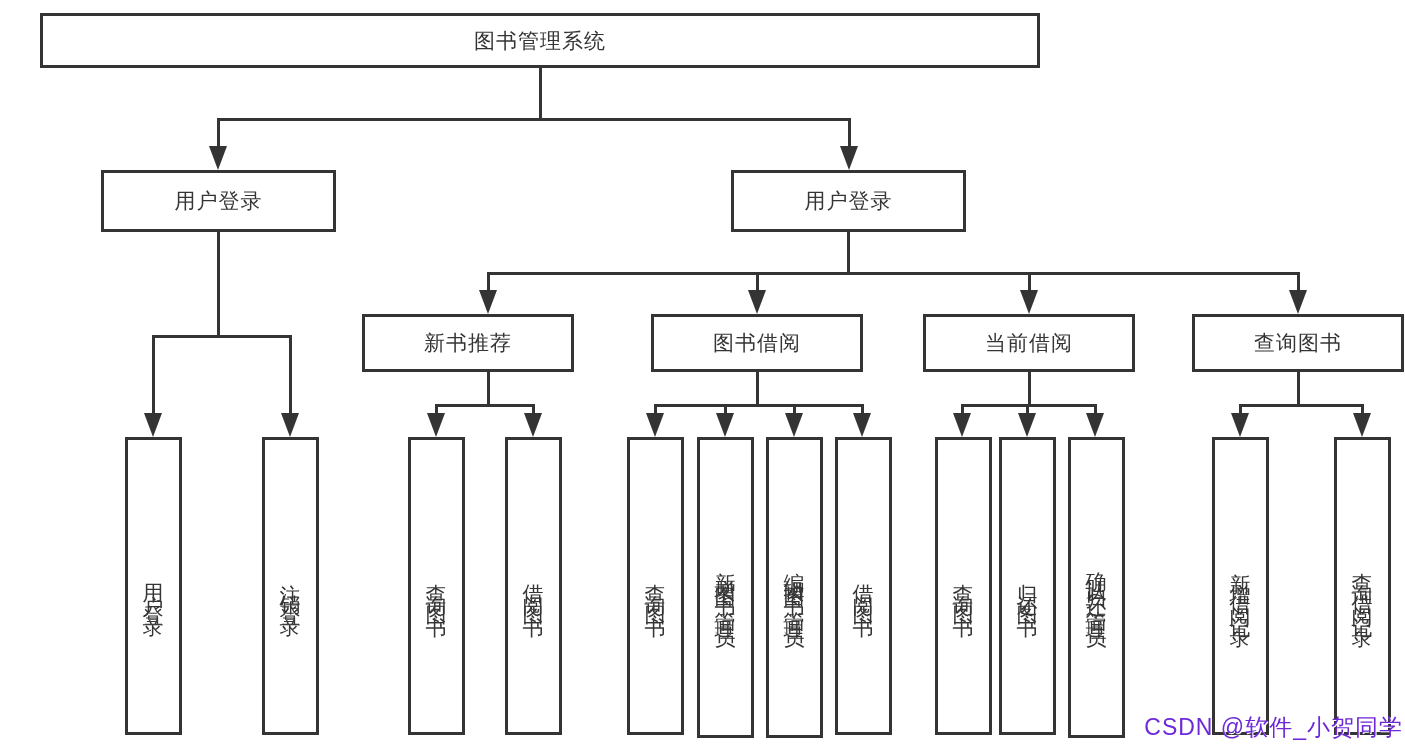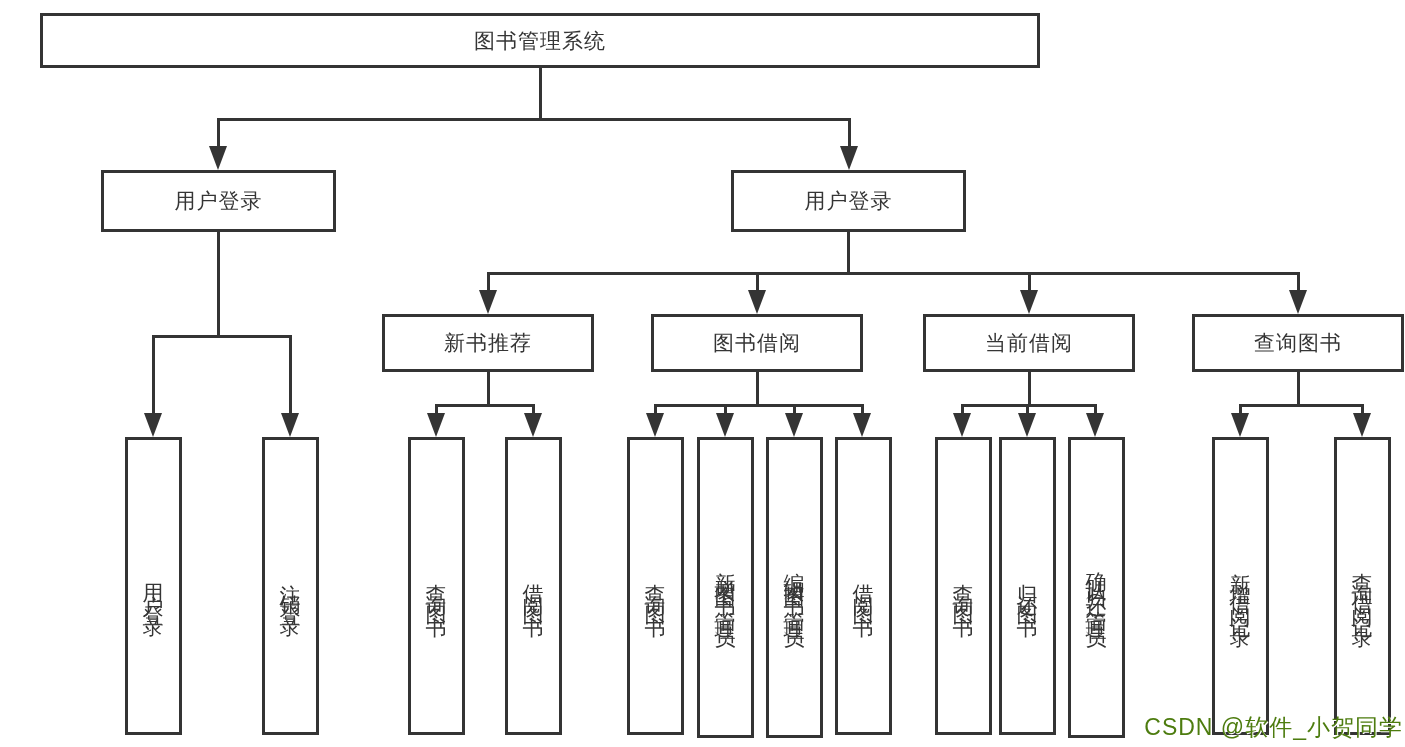--- a/index.html
+++ b/index.html
@@ -27,21 +27,21 @@
   
   .arrow{
     position:absolute;width:0;height:0;
     border-left:9px solid transparent;
     border-right:9px solid transparent;
     border-top:24px solid #343434;
   }
 
   .watermark{
     position:absolute;right:21px;bottom:4px;
-    font-size:23px;color:#4d7c0f;letter-spacing:1px;
+    font-size:23px;color:#6d28d9;letter-spacing:1px;
     text-shadow:1px 1px 0 #ffffff;
     white-space:nowrap;
   }
 </style>
 </head>
 <body>
 
 <div class="canvas">
 
   <div class="box" style="left:21px;top:13px;width:1000px;height:55px">图书管理系统</div>
@@ -67,21 +67,21 @@
   <div class="hl" style="left:468px;top:272px;width:813px"></div>
   <div class="vl" style="left:468px;top:272px;height:22px"></div>
   <div class="vl" style="left:737px;top:272px;height:22px"></div>
   <div class="vl" style="left:1009px;top:272px;height:22px"></div>
   <div class="vl" style="left:1278px;top:272px;height:22px"></div>
   <div class="arrow" style="left:460px;top:290px"></div>
   <div class="arrow" style="left:729px;top:290px"></div>
   <div class="arrow" style="left:1001px;top:290px"></div>
   <div class="arrow" style="left:1270px;top:290px"></div>
 
-  <div class="box" style="left:363px;top:314px;width:212px;height:58px">新书推荐</div>
+  <div class="box" style="left:343px;top:314px;width:212px;height:58px">新书推荐</div>
   <div class="box" style="left:632px;top:314px;width:212px;height:58px">图书借阅</div>
   <div class="box" style="left:904px;top:314px;width:212px;height:58px">当前借阅</div>
   <div class="box" style="left:1173px;top:314px;width:212px;height:58px">查询图书</div>
 
   <div class="vl" style="left:468px;top:372px;height:35px"></div>
   <div class="hl" style="left:416px;top:404px;width:100px"></div>
   <div class="vl" style="left:416px;top:404px;height:14px"></div>
   <div class="vl" style="left:513px;top:404px;height:14px"></div>
   <div class="arrow" style="left:408px;top:413px"></div>
   <div class="arrow" style="left:505px;top:413px"></div>

